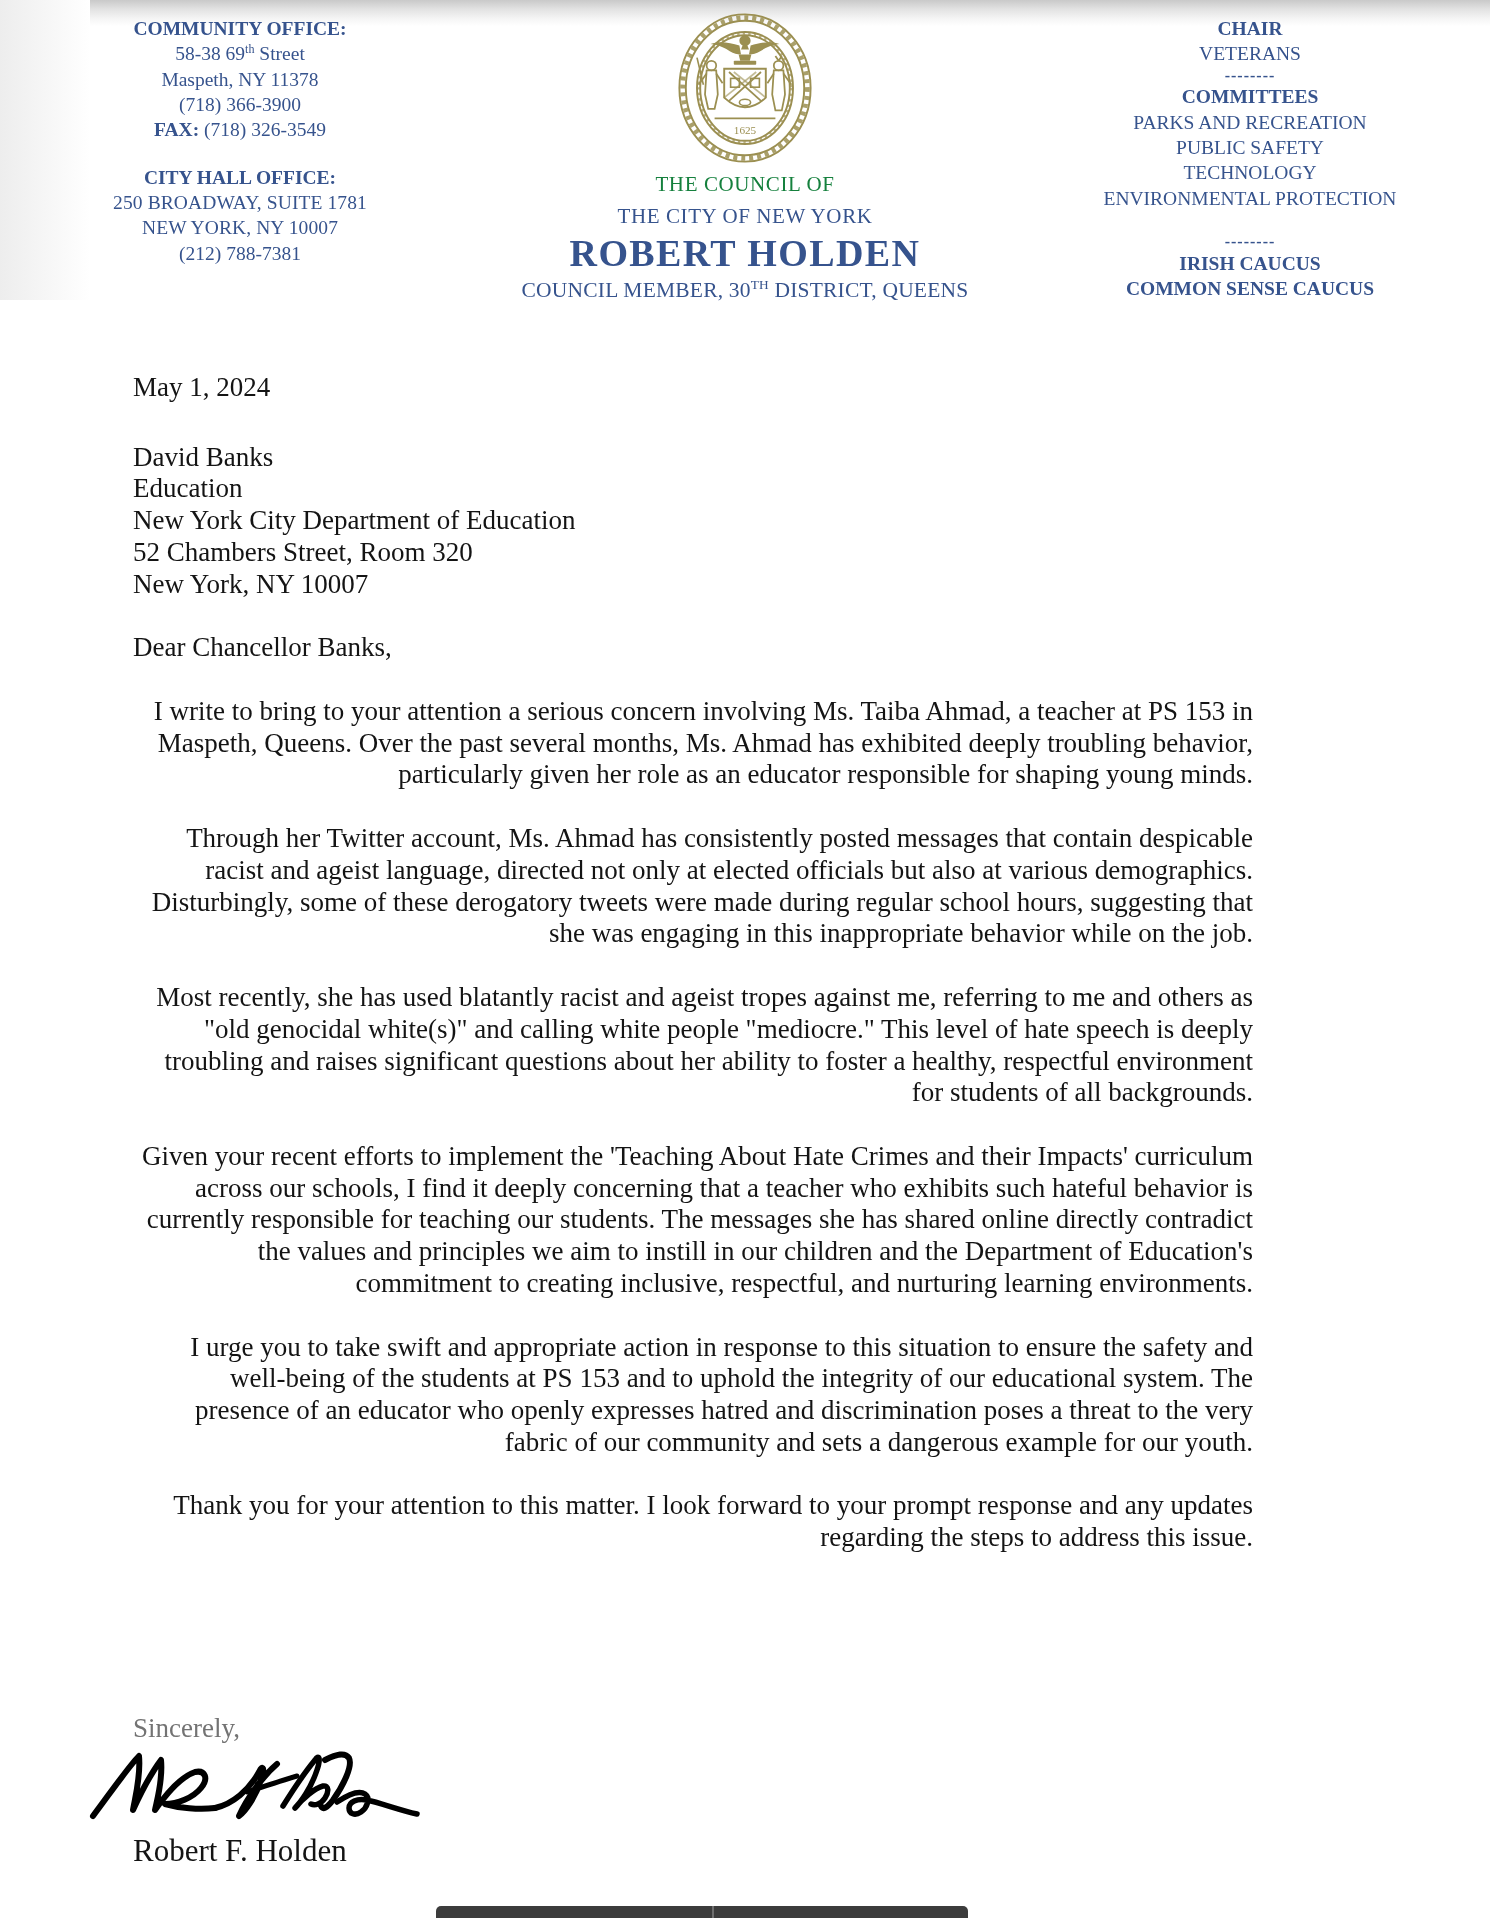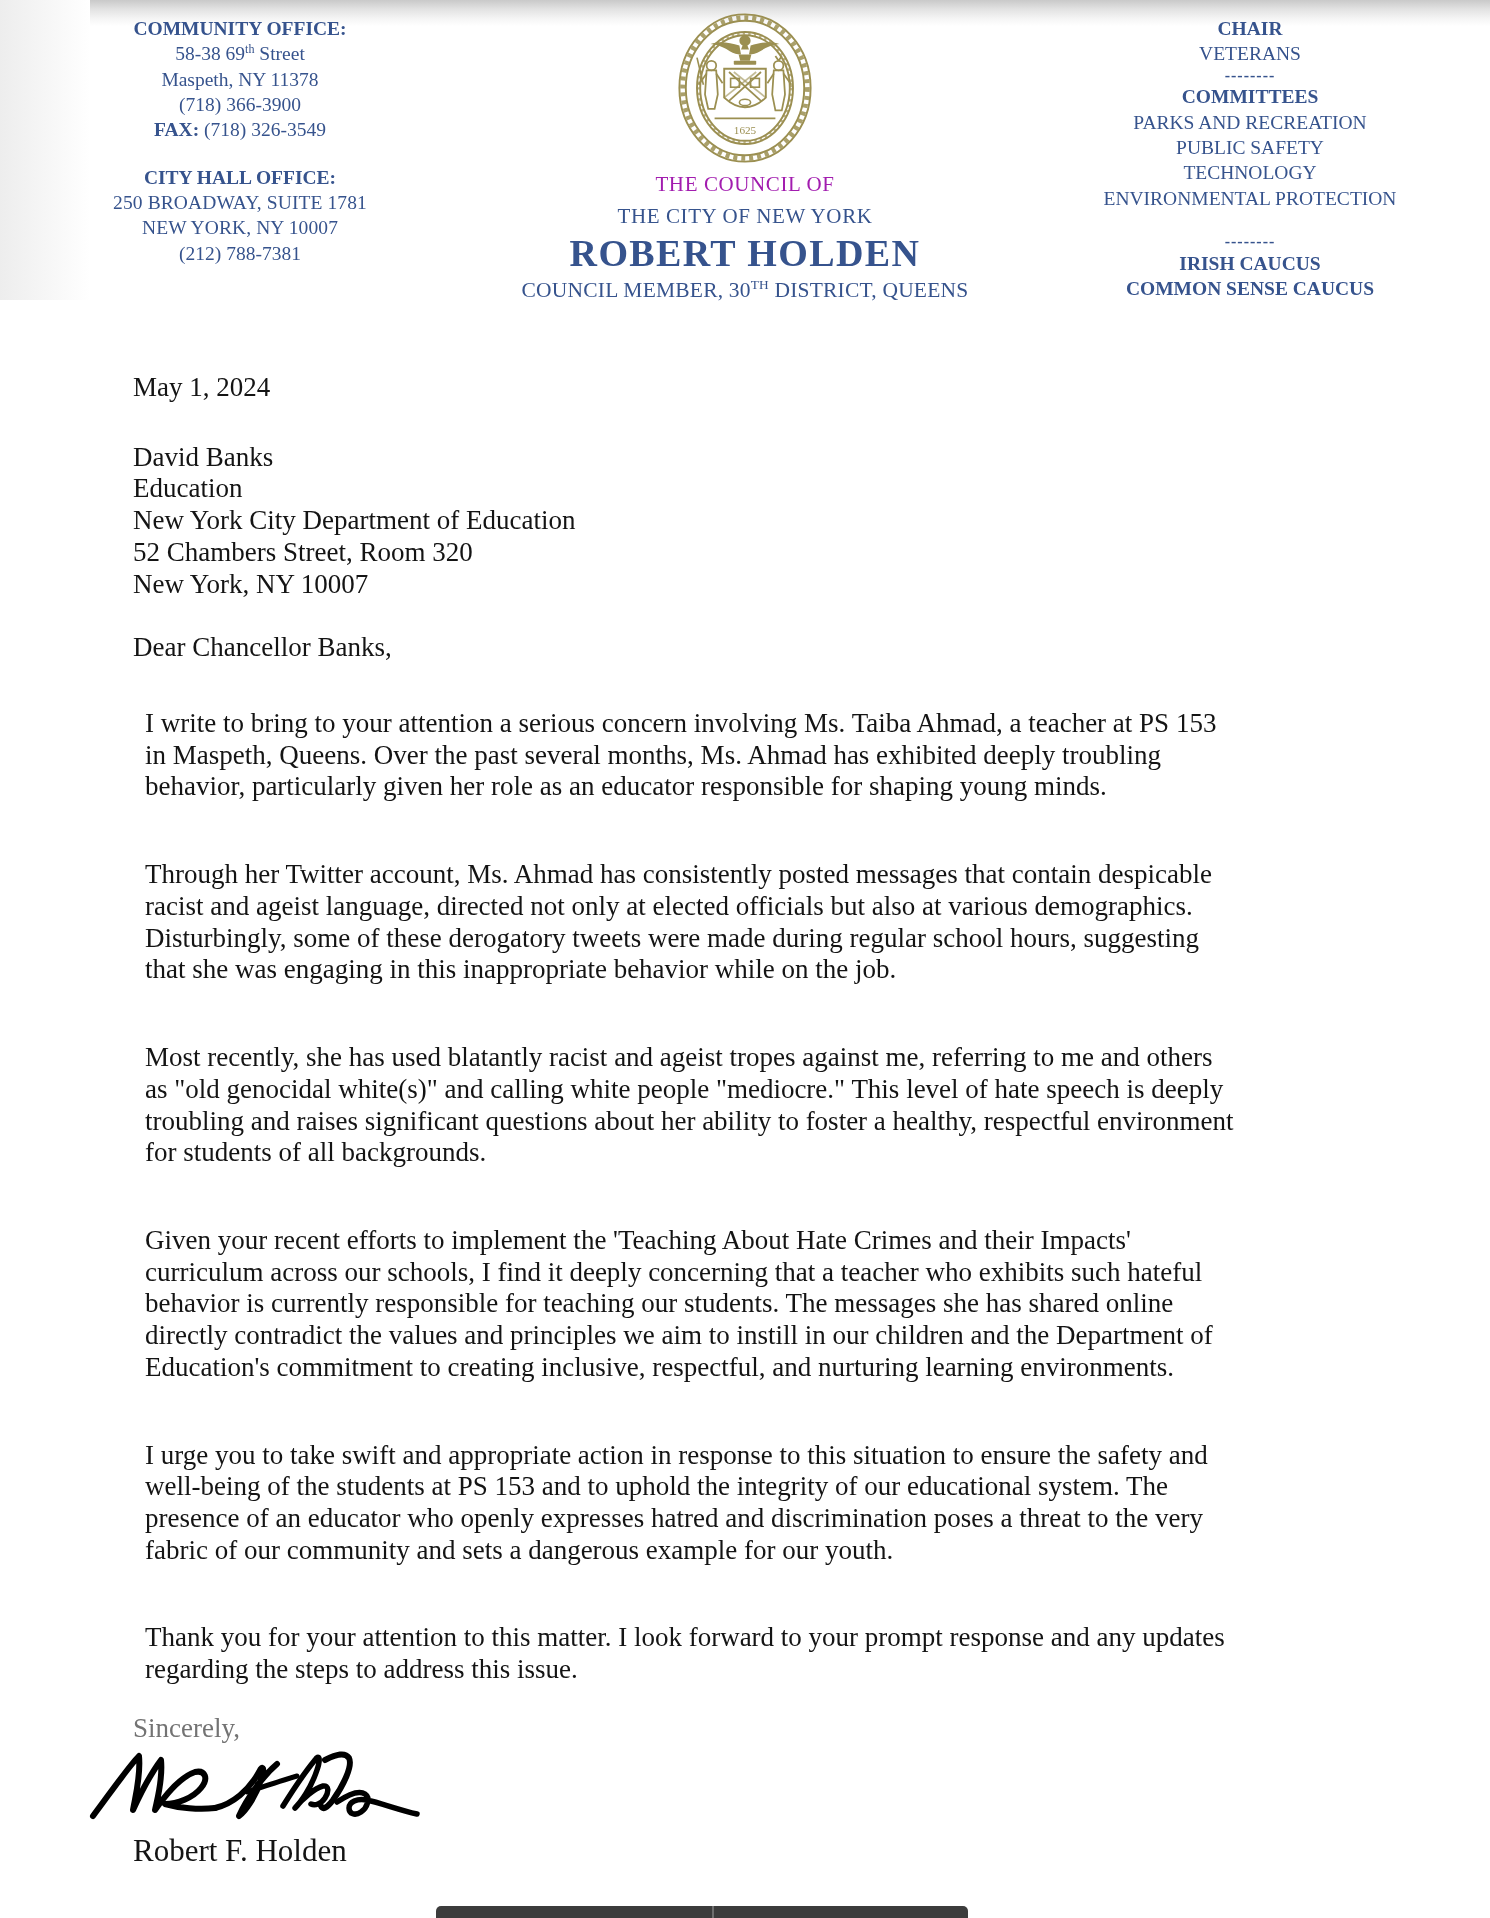--- a/index.html
+++ b/index.html
@@ -83,21 +83,21 @@
     text-align: center;
   }
   #seal-wrap {
     height: 160px;
     display: flex;
     align-items: flex-start;
     justify-content: center;
   }
   #title-council-of {
     font-size: 21px;
-    color: #a21caf;
+    color: #15803d;
     letter-spacing: 0.6px;
     margin-top: 4px;
   }
   #title-city-of-ny {
     font-size: 21px;
     color: #36538d;
     letter-spacing: 0.6px;
     margin-top: 7px;
   }
   #title-name {
@@ -123,22 +123,22 @@
     width: 1120px;
     font-size: 27px;
     line-height: 1.175;
     color: #141414;
   }
   .blk { margin: 0 0 0 0; }
   .spacer-lg { height: 38px; }
   .spacer-md { height: 32px; }
   .addr-line { white-space: nowrap; }
   p.para {
-    margin: 12px;
-    text-align: left;
+    margin: 0;
+    text-align: right;
   }
 
   
   #sig-area {
     position: absolute;
     left: 133px;
     top: 1714px;
     width: 900px;
   }
   #sig-sincerely {

